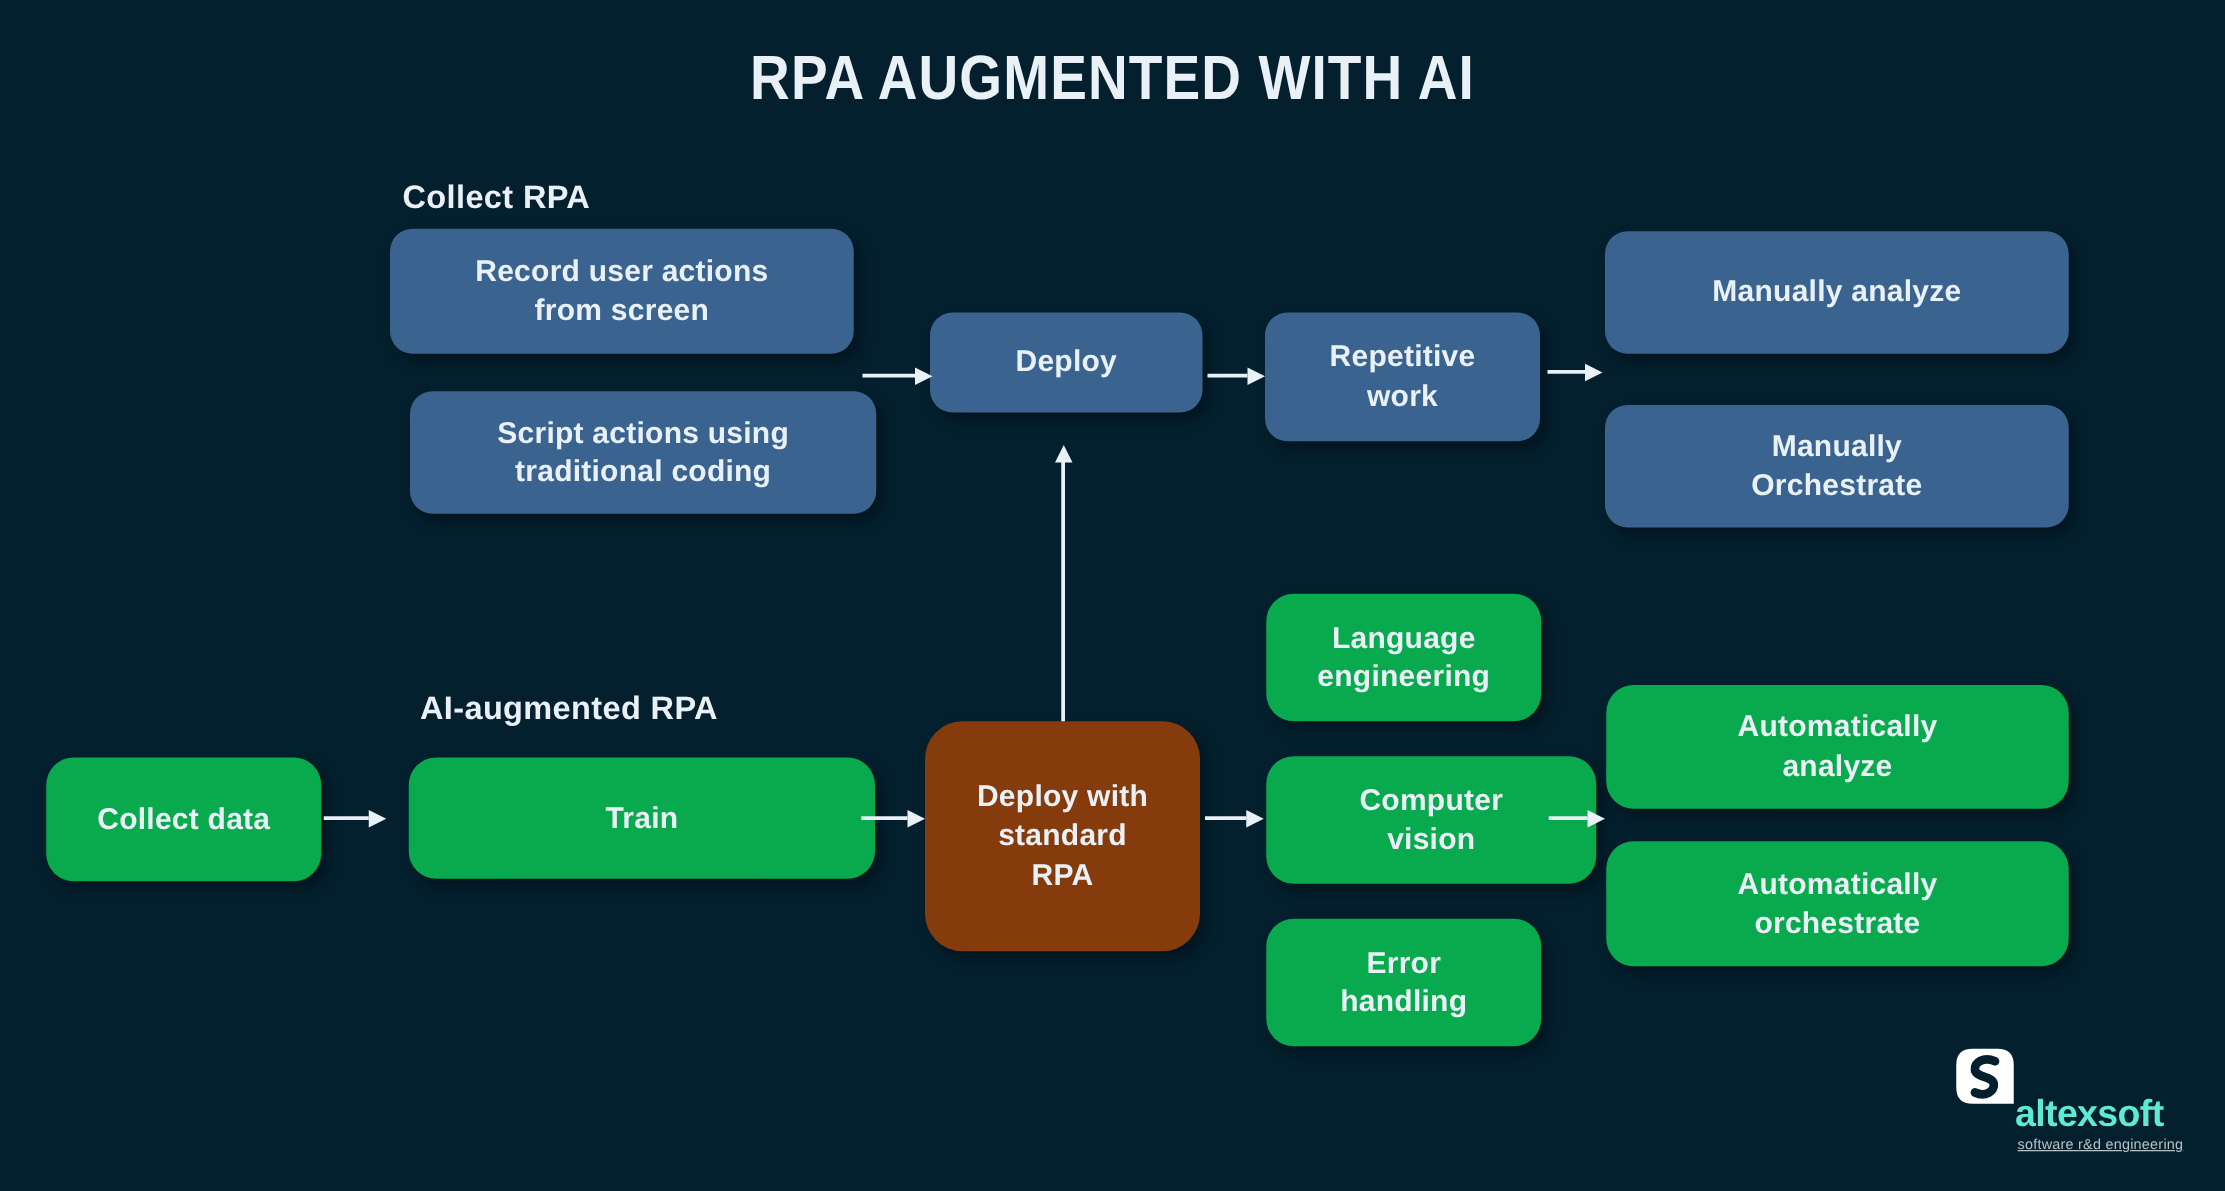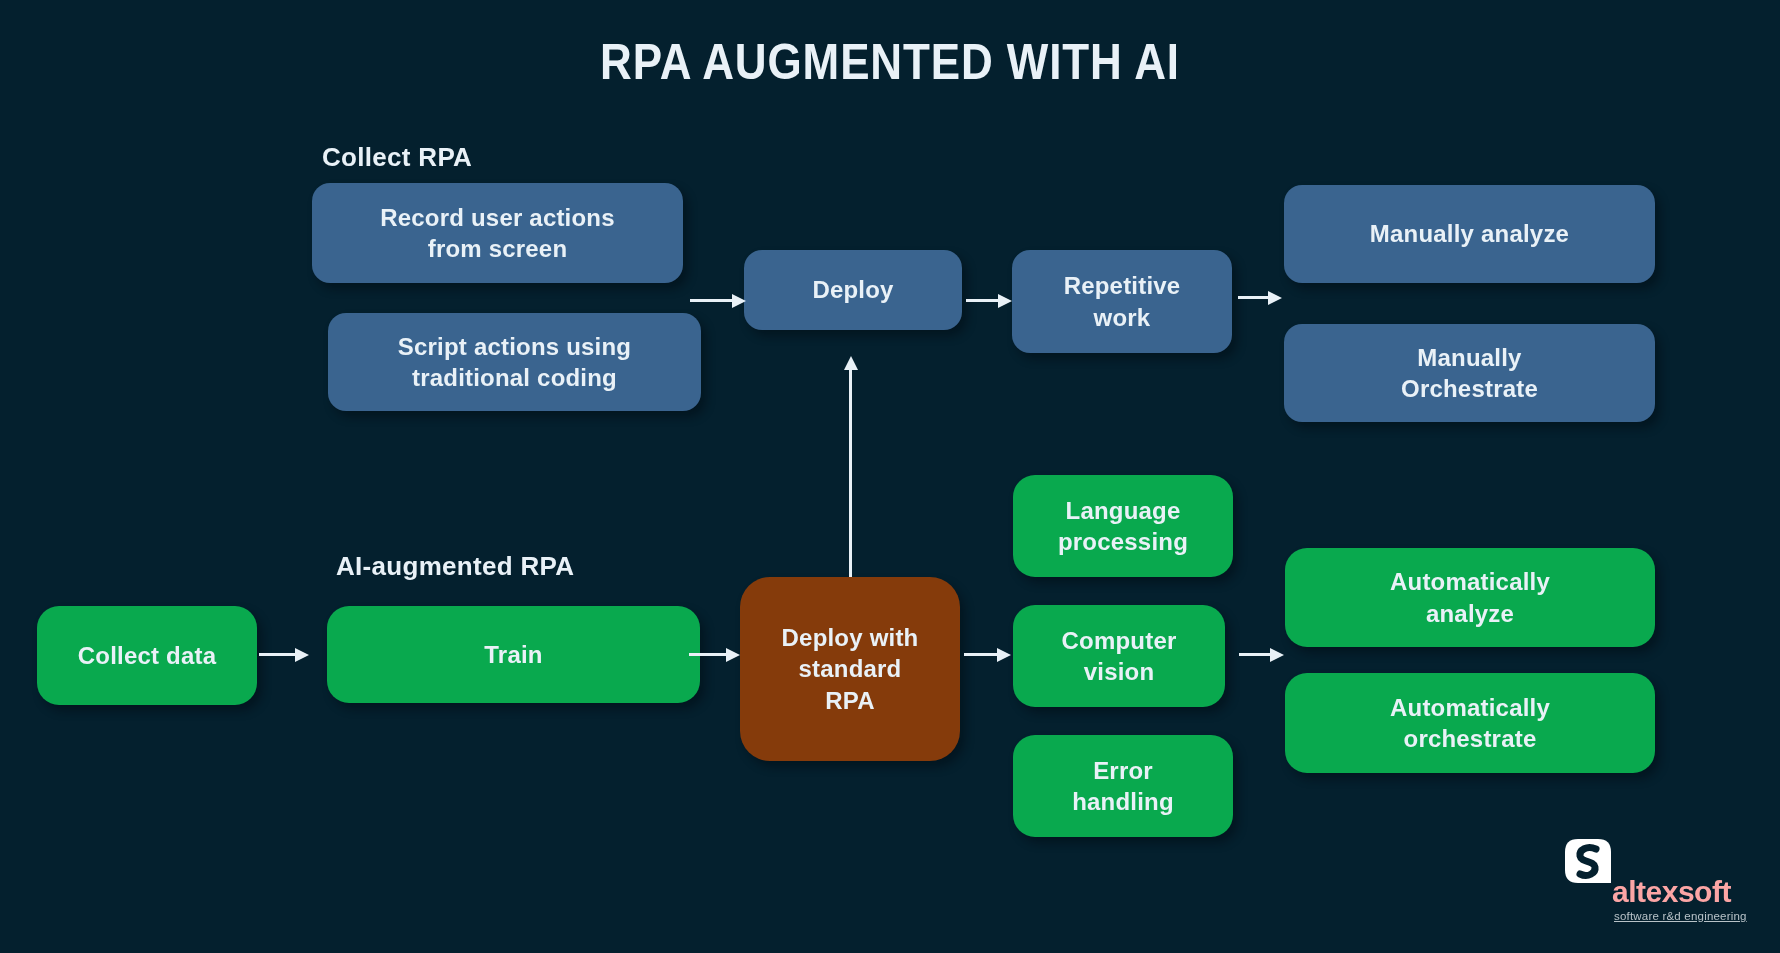--- a/index.html
+++ b/index.html
@@ -48,21 +48,21 @@
   #n-record{left:312px;top:183px;width:371px;height:100px}
   #n-script{left:328px;top:313px;width:373px;height:98px}
   #n-deploy{left:744px;top:250px;width:218px;height:80px}
   #n-repetitive{left:1012px;top:250px;width:220px;height:103px}
   #n-man-analyze{left:1284px;top:185px;width:371px;height:98px}
   #n-man-orch{left:1284px;top:324px;width:371px;height:98px}
   #n-collect{left:37px;top:606px;width:220px;height:99px}
   #n-train{left:327px;top:606px;width:373px;height:97px}
   #n-deploy-std{left:740px;top:577px;width:220px;height:184px}
   #n-language{left:1013px;top:475px;width:220px;height:102px}
-  #n-vision{left:1013px;top:605px;width:212px;height:102px}
+  #n-vision{left:1013px;top:605px;width:264px;height:102px}
   #n-error{left:1013px;top:735px;width:220px;height:102px}
   #n-auto-analyze{left:1285px;top:548px;width:370px;height:99px}
   #n-auto-orch{left:1285px;top:673px;width:370px;height:100px}
 
   .arrow{position:absolute;background:var(--text_light)}
   .arrow.h{height:3px}
   .arrow.h::after{
     content:"";position:absolute;right:-14px;top:50%;transform:translateY(-50%);
     border-left:14px solid var(--text_light);
     border-top:7px solid transparent;border-bottom:7px solid transparent;
@@ -79,21 +79,21 @@
   #a4{left:259px;top:653px;width:36px}
   #a5{left:689px;top:653px;width:37px}
   #a6{left:964px;top:653px;width:33px}
   #a7{left:1239px;top:653px;width:31px}
   #av{left:849px;top:369px;height:208px}
 
   .logo{position:absolute;left:1560px;top:835px;width:210px;height:100px}
   .logo-icon{position:absolute;left:3px;top:2px}
   .logo-name{
     position:absolute;left:52px;top:40px;
-    font-size:30px;font-weight:bold;color:#fca5a5;letter-spacing:-.5px;text-align:right;
+    font-size:30px;font-weight:bold;color:#5eead4;letter-spacing:-.5px;text-align:right;
   }
   .logo-tagline{
     position:absolute;left:54px;top:75px;
     font-size:11.5px;color:var(--tagline);letter-spacing:.2px;text-decoration:underline;
   }
 </style>
 </head>
 <body>
 
 <div class="canvas">
@@ -132,21 +132,21 @@
   <div class="node green" id="n-train">
     <span>Train</span>
   </div>
   <div class="node brown" id="n-deploy-std">
     <span>Deploy with
 standard
 RPA</span>
   </div>
   <div class="node green" id="n-language">
     <span>Language
-processing</span>
+engineering</span>
   </div>
   <div class="node green" id="n-vision">
     <span>Computer
 vision</span>
   </div>
   <div class="node green" id="n-error">
     <span>Error
 handling</span>
   </div>
   <div class="node green" id="n-auto-analyze">

